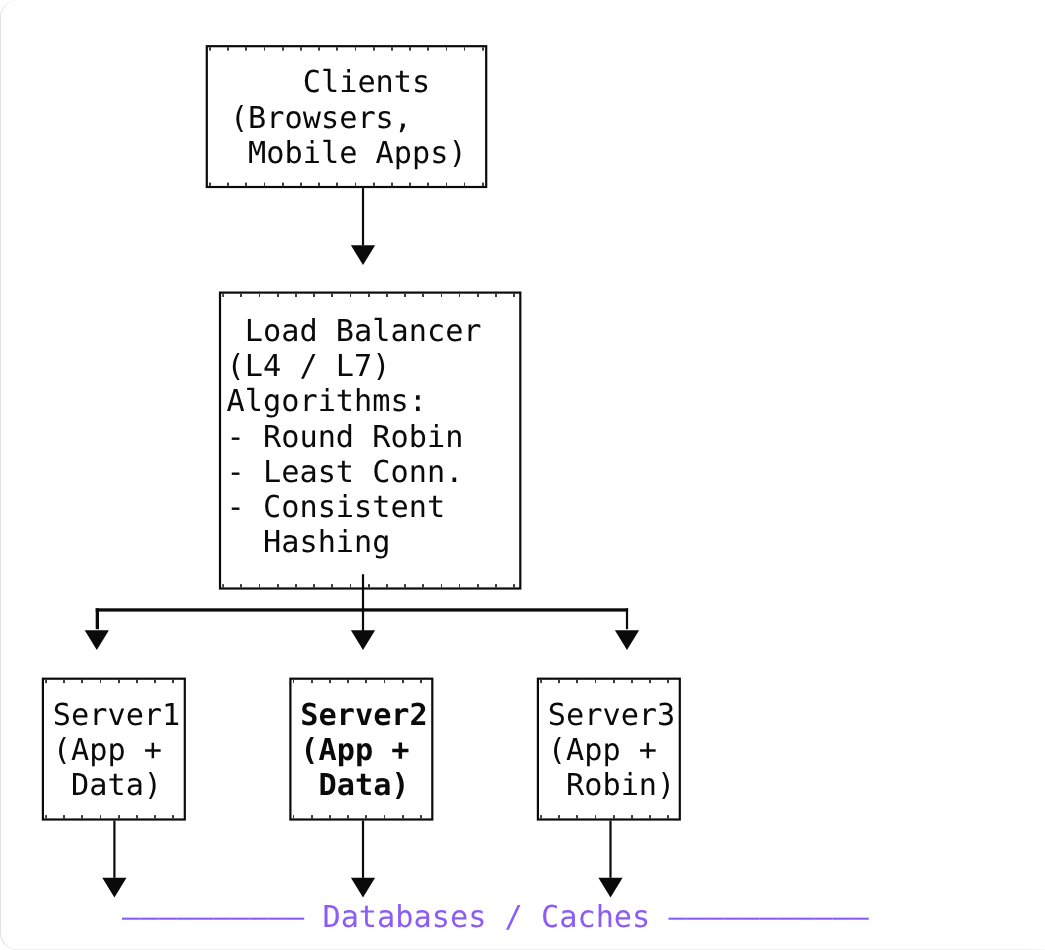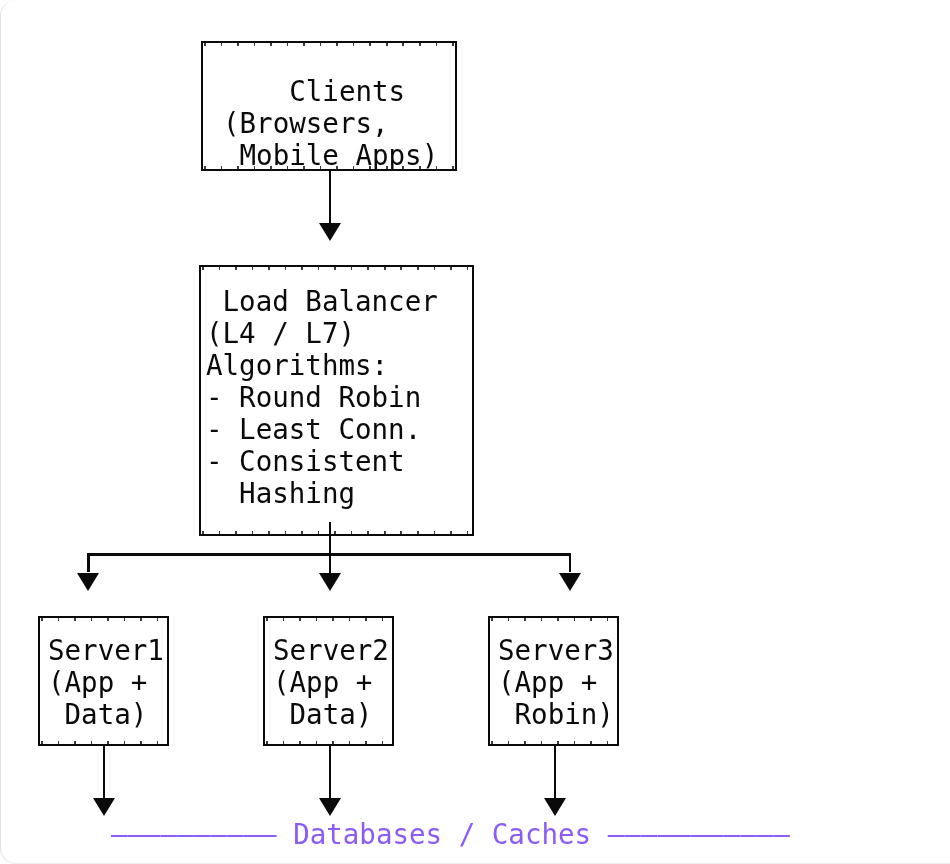--- a/index.html
+++ b/index.html
@@ -39,30 +39,30 @@
     left: 1px;
     right: 1px;
     height: 3px;
     background: repeating-linear-gradient(90deg,
       rgba(10,10,10,0.8) 0 1.6px, transparent 1.6px 16.54px);
   }
   pre.box::before { top: 0; }
   pre.box::after  { bottom: 0; }
 
   .box-clients {
-    left: 200px; top: 41px; width: 256px; height: 130px;
-    padding: 32px 0 0 20px;
+    left: 186px; top: 41px; width: 256px; height: 130px;
+    padding: 16px 0 0 20px;
   }
   .box-lb {
     left: 198px; top: 265px; width: 275px; height: 271px;
     padding: 18px 0 0 5px;
   }
   .box-server { width: 131px; height: 130px; top: 616px; padding: 16px 0 0 8px; }
   .box-server1 { left: 37px; }
-  .box-server2 { left: 262px; }
+  .box-server2 { left: 262px; font-weight: bold; }
   .box-server3 { left: 487px; }
 
   .line {
     position: absolute;
     background: #0a0a0a;
   }
   .tri {
     position: absolute;
     width: 0; height: 0;
     border-left: 11px solid transparent;

